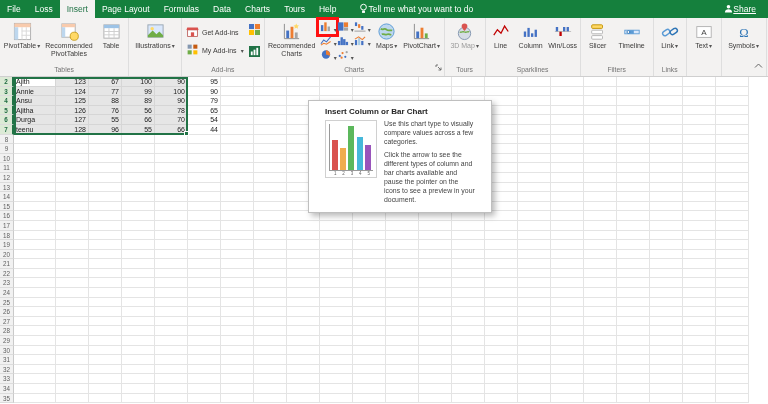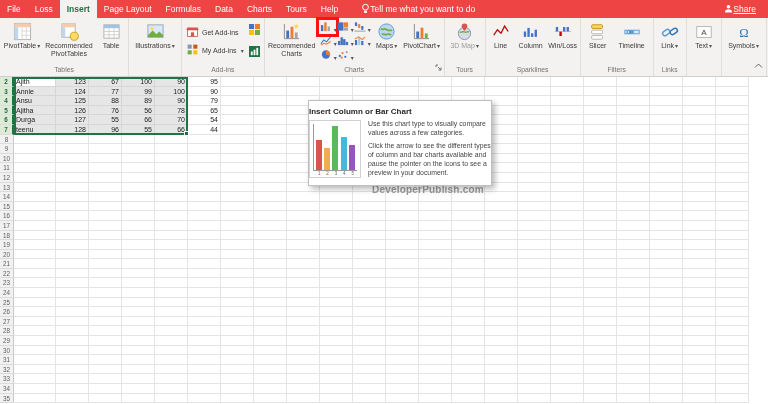--- a/index.html
+++ b/index.html
@@ -2,23 +2,23 @@
 <html><head>
 <meta charset="utf-8">
 <style>
   * { margin:0; padding:0; box-sizing:border-box; }
   html,body { width:768px; height:404px; }
   body {
     position:relative; overflow:hidden; background:#fff;
     font-family:"Liberation Sans", sans-serif; color:#333;
   }
   
-  .menubar { height:18px; background:#ef4444; display:flex; align-items:stretch; color:#fff; font-size:8.5px; }
+  .menubar { height:18px; background:#15803d; display:flex; align-items:stretch; color:#fff; font-size:8.5px; }
   .tab { display:flex; align-items:center; padding:0 7px; white-space:nowrap; }
-  .tab.active { background:#f3f2f1; color:#217346; font-weight:bold; }
+  .tab.active { background:#f3f2f1; color:#217346; font-weight:normal; }
   .tellme { display:flex; align-items:center; margin-left:16px; white-space:nowrap; }
   .share { margin-left:auto; display:flex; align-items:center; padding-right:12px; white-space:nowrap;text-decoration:underline; }
 
   
   .ribbon { height:59px; background:#f3f2f1; display:flex; border-bottom:1px solid #cfcfcf; position:relative; }
   .group { border-right:1px solid #dedede; display:flex; flex-direction:column; padding:0 2px; position:relative; }
   .group-content { display:flex; align-items:flex-start; height:46px; }
   .group-label { height:13px; font-size:6.8px; color:#737373; text-align:center; line-height:11px; }
   .btn-lg { display:flex; flex-direction:column; align-items:center; font-size:7px; line-height:1.18; color:#3b3a39; text-align:center; padding-top:3px; height:46px; }
   .btn-lg .ic { height:21px; display:flex; align-items:center; justify-content:center; }
@@ -42,21 +42,21 @@
   .row-num.hl { background:#dcead6; color:#1e6b41; border-right:2px solid #217346; font-weight:bold; }
   .cell { flex:0 0 33px; width:33px; border-right:1px solid #e4e4e4; border-bottom:1px solid #e4e4e4; font-size:7px; line-height:9px; color:#222; padding:0 2px; overflow:hidden; text-align:right; white-space:nowrap; }
   .cell.col-a { flex:0 0 42px; width:42px; text-align:left; }
   .cell.sel { background:#e6e6e6; border-color:#d6d6d6; }
   .cell.anchor { background:#fff; }
   .sel-overlay { position:absolute; left:14px; top:0; width:174px; height:58px; border:2px solid #217346; pointer-events:none; }
   .fill-handle { position:absolute; right:-3px; bottom:-3px; width:5px; height:5px; background:#217346; border:1px solid #fff; }
   .watermark { position:absolute; left:372px; top:107px; font-size:10px; font-weight:bold; color:#9b9b9b; letter-spacing:0.2px; }
 
   
-  .tooltip { position:absolute; left:308px; top:100px; width:184px; background:#fff; border:1px solid #bfbfbf; box-shadow:3px 3px 6px rgba(0,0,0,.28); padding:6px 0 7px; z-index:50; }
+  .tooltip { position:absolute; left:308px; top:100px; width:184px; background:#fff; border:1px solid #bfbfbf; box-shadow:3px 3px 6px rgba(0,0,0,.28); padding:6px 16px 7px; z-index:50; }
   .tooltip-title { font-size:8px; font-weight:bold; color:#262626; margin-bottom:4px; }
   .tooltip-body { display:flex; gap:7px; }
   .mini-chart { flex:0 0 52px; width:52px; height:58px; border:1px solid #d0d0d0; display:flex; flex-direction:column; padding:3px 3px 1px; background:#fff; }
   .mini-bars { flex:1; display:flex; align-items:flex-end; justify-content:space-around; border-left:1px solid #999; border-bottom:1px solid #999; padding:0 1px; }
   .mini-bar { width:6px; }
   .mini-x { display:flex; justify-content:space-around; font-size:4.5px; color:#666; padding-left:2px; }
   .tooltip-text { font-size:6.9px; line-height:1.3; color:#444; }
   .tooltip-text p + p { margin-top:4px; }
 </style>
 </head>

